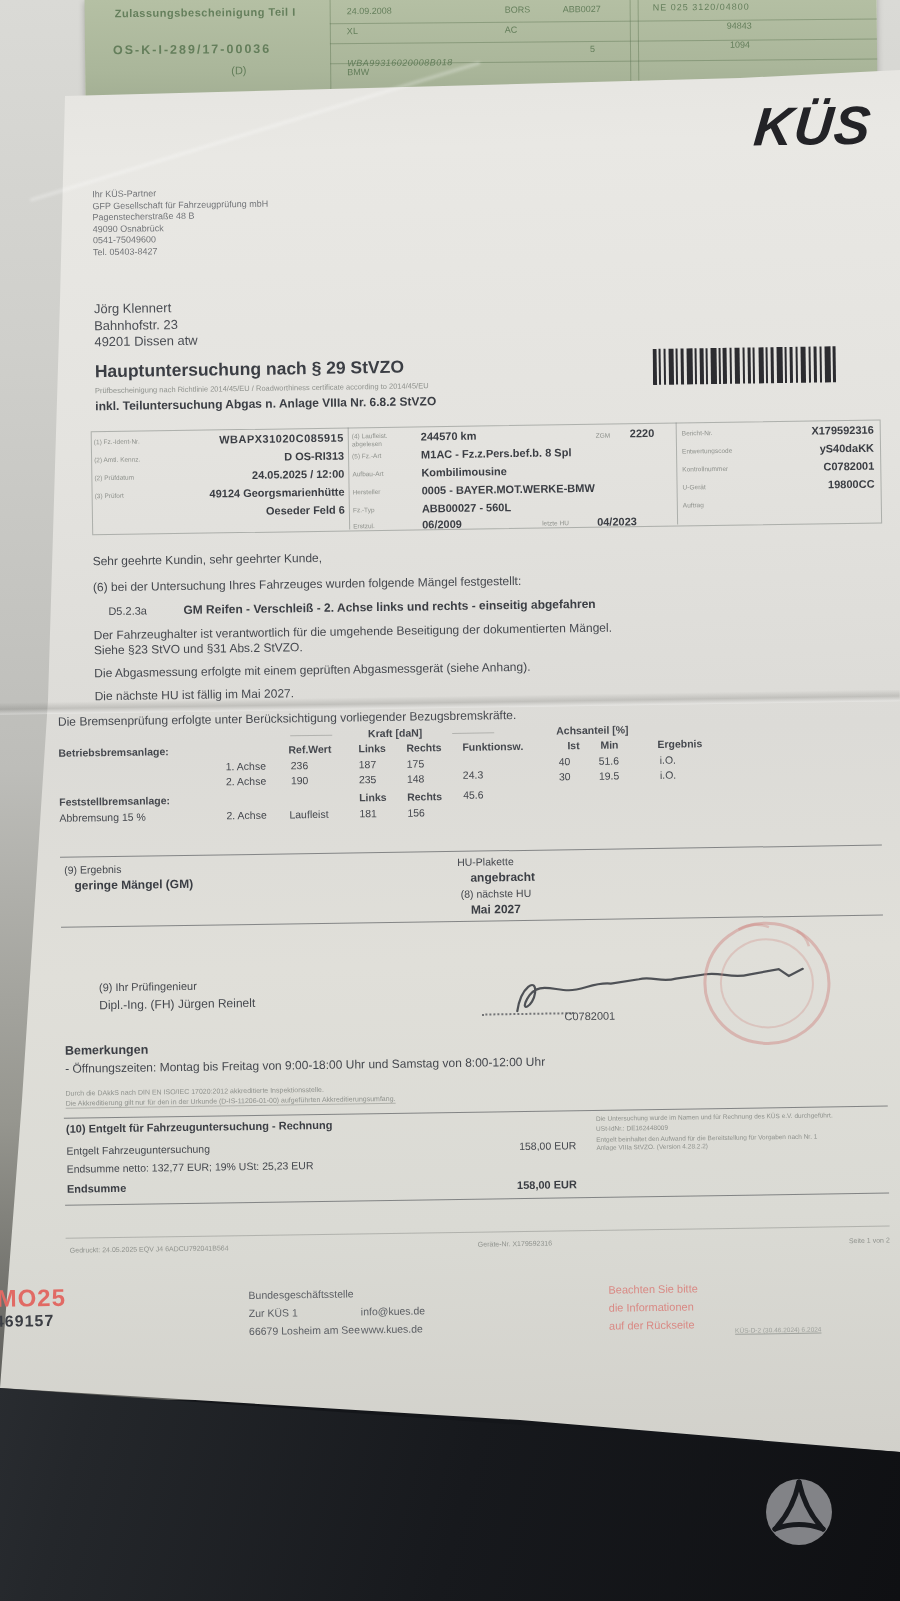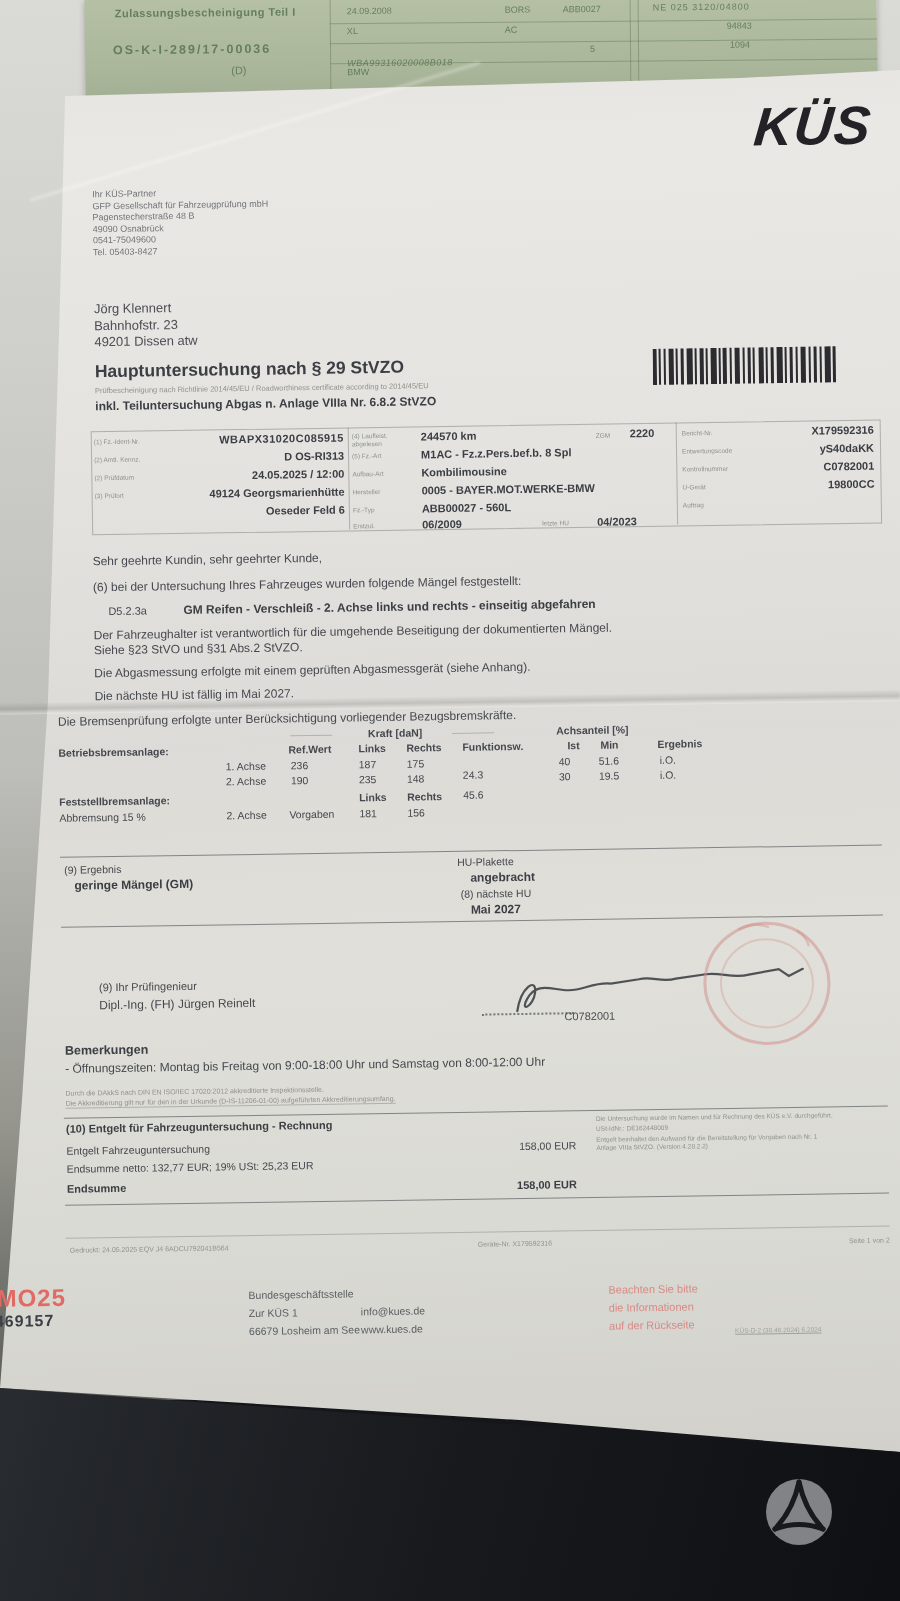--- a/index.html
+++ b/index.html
@@ -231,21 +231,21 @@
     <div class="abs t10" style="left:462px;top:772px;margin-top:17px;">45.6</div>
     <div class="abs t10" style="left:558px;top:772px;">30</div>
     <div class="abs t10" style="left:598px;top:772px;text-align:center;">19.5</div>
     <div class="abs t10" style="left:659px;top:772px;">i.O.</div>
 
     <div class="abs t10 b" style="left:58px;top:790px;">Feststellbremsanlage:</div>
     <div class="abs t10 sb" style="left:358px;top:790px;">Links</div>
     <div class="abs t10 sb" style="left:406px;top:790px;">Rechts</div>
     <div class="abs t10" style="left:58px;top:806px;">Abbremsung 15 %</div>
     <div class="abs t10" style="left:225px;top:806px;">2. Achse</div>
-    <div class="abs t10" style="left:288px;top:806px;">Vorgaben</div>
+    <div class="abs t10" style="left:288px;top:806px;">Laufleist</div>
     <div class="abs t10" style="left:358px;top:806px;">181</div>
     <div class="abs t10" style="left:406px;top:806px;">156</div>
 
     <div class="abs hr" style="left:58px;top:851px;width:822px;"></div>
     <div class="abs t10" style="left:62px;top:858px;">(9) Ergebnis</div>
     <div class="abs t12 b ink" style="left:72px;top:873px;">geringe Mängel (GM)</div>
     <div class="abs t10" style="left:455px;top:856px;">HU-Plakette</div>
     <div class="abs t12 b ink" style="left:468px;top:871px;">angebracht</div>
     <div class="abs t10" style="left:458px;top:888px;">(8) nächste HU</div>
     <div class="abs t12 b ink" style="left:468px;top:903px;">Mai 2027</div>

